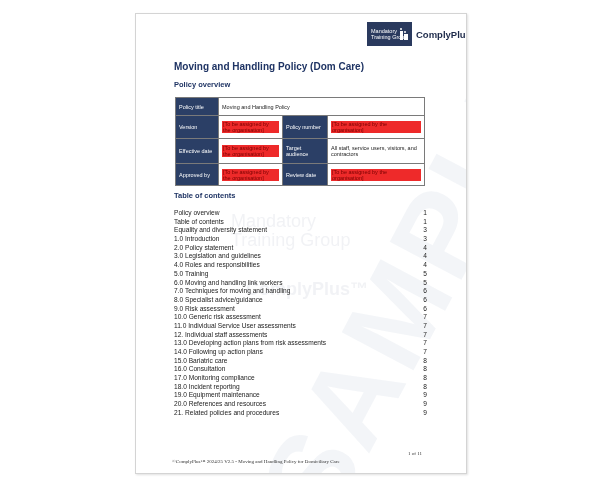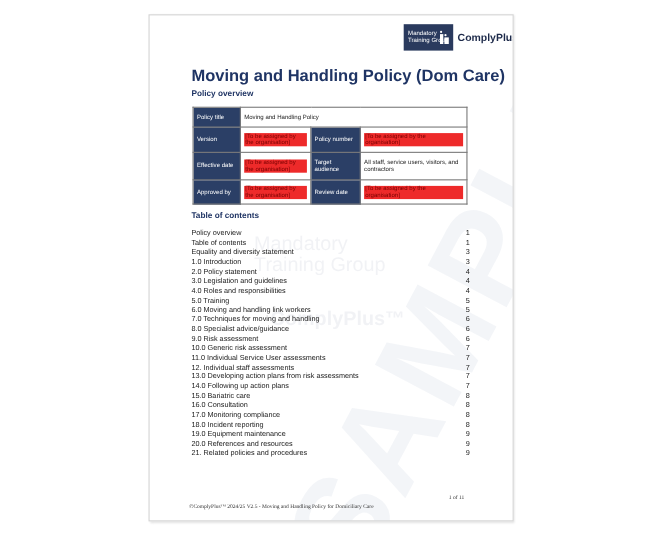--- a/index.html
+++ b/index.html
@@ -30,21 +30,21 @@
       position: absolute; left: 231px; top: 8px; height: 24px; display: flex; align-items: center;
     }
     .logo-box {
       width: 45px; height: 24px; background: #2a3a5e; color: #fff; font-size: 5.5px; line-height: 6.5px;
       display: flex; align-items: center; padding-left: 4px; box-sizing: border-box; position: relative;
     }
     .logo-figs { position: absolute; right: 4px; top: 6px; width: 8px; height: 12px; }
     .logo-figs span { position: absolute; background: #fff; }
     .logo-text { margin-left: 4px; font-size: 9.5px; font-weight: bold; color: #1d2a4a; }
     .doc-title {
-      position: absolute; left: 38px; top: 47px; font-size: 15px; font-weight: bold; color: #1f3464;
+      position: absolute; left: 38px; top: 47px; font-size: 10px; font-weight: bold; color: #1f3464;
     }
     .section-h {
       position: absolute; left: 38px; font-size: 7.5px; font-weight: bold; color: #1f3464;
     }
     table.overview {
       position: absolute; left: 39px; top: 83px; width: 250px; border-collapse: collapse;
       font-size: 5.5px; border: 1px solid #666;
     }
     table.overview td { border: 1px solid #7a7a7a; padding: 0 3px; vertical-align: middle; }
     td.hdr { background: #2b3f66; color: #fff; width: 36px; }

